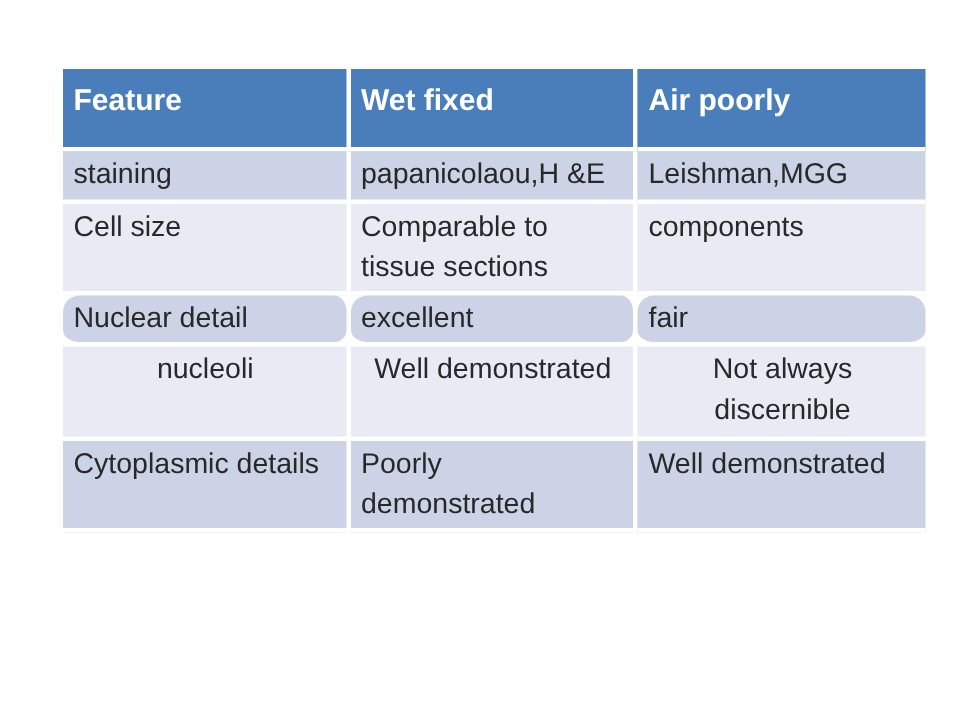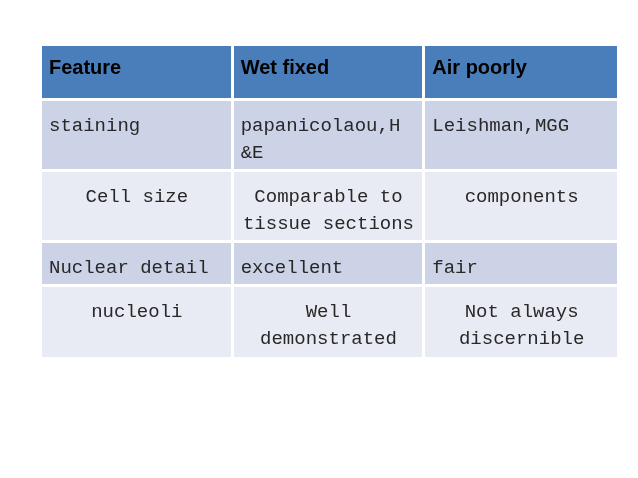--- a/index.html
+++ b/index.html
@@ -29,44 +29,43 @@
     vertical-align: top;
     text-align: left;
     border-right: 3px solid #ffffff;
     border-bottom: 3px solid #ffffff;
     overflow: hidden;
   }
   table.cmp th:last-child, table.cmp td:last-child { border-right: none; }
 
   thead th {
     background: #4a7ebb;
-    color: #000000;
+    color: #ffffff;
     font-size: 20px;
     font-weight: bold;
     line-height: 26px;
     height: 44px;
     padding: 8px 8px 0 7px;
     border-bottom-width: 4px;
   }
   tbody td {
     color: #282828;
     font-size: 19px;
     line-height: 27px;
-    padding: 12px 6px 2px 7px;
+    padding: 2px 6px 2px 7px;
     white-space: pre-line;
-    font-family: Liberation Mono, monospace;
   }
   
   tbody tr:nth-child(odd) td  { background: #ccd3e6; }
   tbody tr:nth-child(even) td { background: #e9ebf4; }
 
   
   tbody tr:nth-child(1) td { height: 28px; }
-  tbody tr:nth-child(2) td { height: 53px; text-align: center; }
-  tbody tr:nth-child(3) td { height: 27px; }
+  tbody tr:nth-child(2) td { height: 53px; }
+  tbody tr:nth-child(3) td { height: 27px; border-radius: 11px; }
   tbody tr:nth-child(4) td { height: 56px; text-align: center; }
   tbody tr:nth-child(5) td { height: 53px; }
   tbody tr:nth-child(6) td { height: 53px; }
   tbody tr:nth-child(7) td { height: 47px; border-bottom: none; }
 </style>
 </head>
 <body>
 
 <div class="slide">
   <table class="cmp">
@@ -98,15 +97,21 @@
           <td>Nuclear detail</td>
           <td>excellent</td>
           <td>fair</td>
         </tr>
         <tr>
           <td>nucleoli</td>
           <td>Well demonstrated</td>
           <td>Not always
 discernible</td>
         </tr>
+        <tr>
+          <td>Cytoplasmic details</td>
+          <td>Poorly
+demonstrated</td>
+          <td>Well demonstrated</td>
+        </tr>
       </tbody>
   </table>
 </div>
 
 </body></html>

